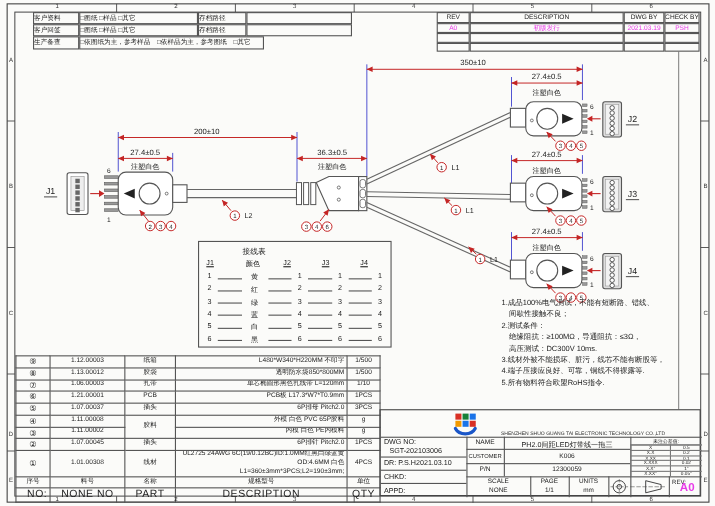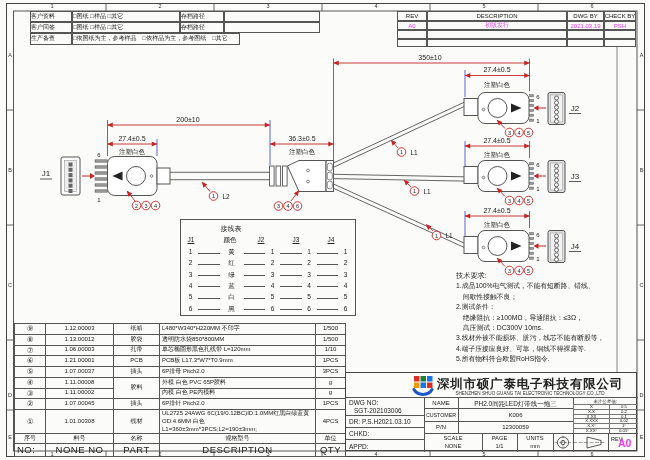--- a/index.html
+++ b/index.html
@@ -15,21 +15,21 @@
   .cc{justify-content:center;}
   
   #wiring{position:absolute;left:180px;top:219px;width:176px;height:97px;border:1px solid #555;box-sizing:border-box;}
   #wiring .hd{position:absolute;font-size:6.5px;text-align:center;}
   .wrow{position:absolute;left:3px;right:3px;display:grid;
         grid-template-columns:13px 1fr 22px 1fr 13px 1fr 13px 1fr 13px;height:10px;}
   .wrow span{font-size:6.5px;text-align:center;}
   .wrow .ln{height:0;border-top:0.9px solid #555;align-self:center;margin:0 1px;}
   
   #bom{position:absolute;left:14px;top:323px;border-collapse:collapse;table-layout:fixed;width:331px;}
-  #bom td{border:0.8px solid #555;font-size:6px;padding:0 2px;overflow:hidden;white-space:pre-line;line-height:1.3;}
+  #bom td{border:0.8px solid #555;font-size:6px;padding:0 2px;overflow:hidden;white-space:pre-line;line-height:1.3;text-align:right;}
   #bom td.no{text-align:center;font-size:7.5px;padding:0;}
   #bom td.ctr{text-align:center;}
   #bom tr.foot td{font-size:9.5px;letter-spacing:0.5px;white-space:nowrap;}
   
   #tech{position:absolute;left:456px;top:271px;width:164px;}
   #tech div{font-size:6.8px;line-height:10.4px;white-space:pre;}
   
   #tblock{position:absolute;left:345px;top:372px;width:292px;height:79px;border:1px solid #444;box-sizing:border-box;}
   #tblock .l{position:absolute;background:#555;}
   .ts{position:absolute;font-size:6px;white-space:nowrap;}
@@ -429,21 +429,20 @@
           <span>6</span>
           <div class="ln"></div>
           <span>6</span>
           <div class="ln"></div>
           <span>6</span>
         </div>
       </div>
   </div>
 
   <div id="tech">
-    <div style="font-size:7.2px;">技术要求:</div>
     <div id="tech-lines"><div>1.成品100%电气测试，不能有短断路、错线、</div><div>　间歇性接触不良；</div><div>2.测试条件：</div><div>　绝缘阻抗：≥100MΩ，导通阻抗：≤3Ω，</div><div>　高压测试：DC300V 10ms.</div><div>3.线材外被不能损坏、脏污，线芯不能有断股等，</div><div>4.端子压接应良好、可靠，铜线不得裸露等.</div><div>5.所有物料符合欧盟RoHS指令.</div></div>
   </div>
 
   <table id="bom">
     <colgroup>
         <col style="width:31px">
         <col style="width:68px">
         <col style="width:46px">
         <col style="width:156px">
         <col style="width:30px">
@@ -549,21 +548,20 @@
 
     <svg class="abs" style="left:66px;top:1.5px;" width="22" height="22" viewBox="0 0 22 22">
       <rect x="2" y="1" width="5.5" height="5.5" fill="#d93025"></rect>
       <rect x="8.5" y="1" width="5.5" height="5.5" fill="#188038"></rect>
       <rect x="15" y="1" width="5.5" height="5.5" fill="#1a73e8"></rect>
       <rect x="2" y="7.5" width="5.5" height="5.5" fill="#f29900"></rect>
       <rect x="8.5" y="7.5" width="5.5" height="5.5" fill="#1a73e8"></rect>
       <rect x="15" y="7.5" width="5.5" height="5.5" fill="#d93025"></rect>
       <path d="M2,14.5 C5.5,21 16.5,21 20,14.5" stroke="#1a56c8" stroke-width="3" fill="none" stroke-linecap="round"></path>
     </svg>
-    <div class="ts tsc" style="left:86px;top:3px;width:196px;font-size:12.5px;font-weight:bold;letter-spacing:0.8px;">深圳市硕广泰电子科技有限公司</div>
     <div class="ts tsc" style="left:86px;top:17.5px;width:196px;font-size:4.6px;color:#333;">SHENZHEN SHUO GUANG TAI ELECTRONIC TECHNOLOGY CO.,LTD</div>
 
     <div class="ts" style="left:3px;top:26px;font-size:6.5px;">DWG NO:</div>
     <div class="ts" style="left:8px;top:34px;font-size:6.5px;">SGT-202103006</div>
     <div class="ts" style="left:3px;top:45px;font-size:6.5px;">DR: P.S.H2021.03.10</div>
     <div class="ts" style="left:3px;top:57px;font-size:6.5px;">CHKD:</div>
     <div class="ts" style="left:3px;top:70px;font-size:6.5px;">APPD:</div>
 
     <div class="ts tsc" style="left:78px;top:27px;width:34px;">NAME</div>
     <div class="ts tsc" style="left:112px;top:27px;width:115px;font-size:6.5px;">PH2.0间距LED灯带线一拖三</div>

